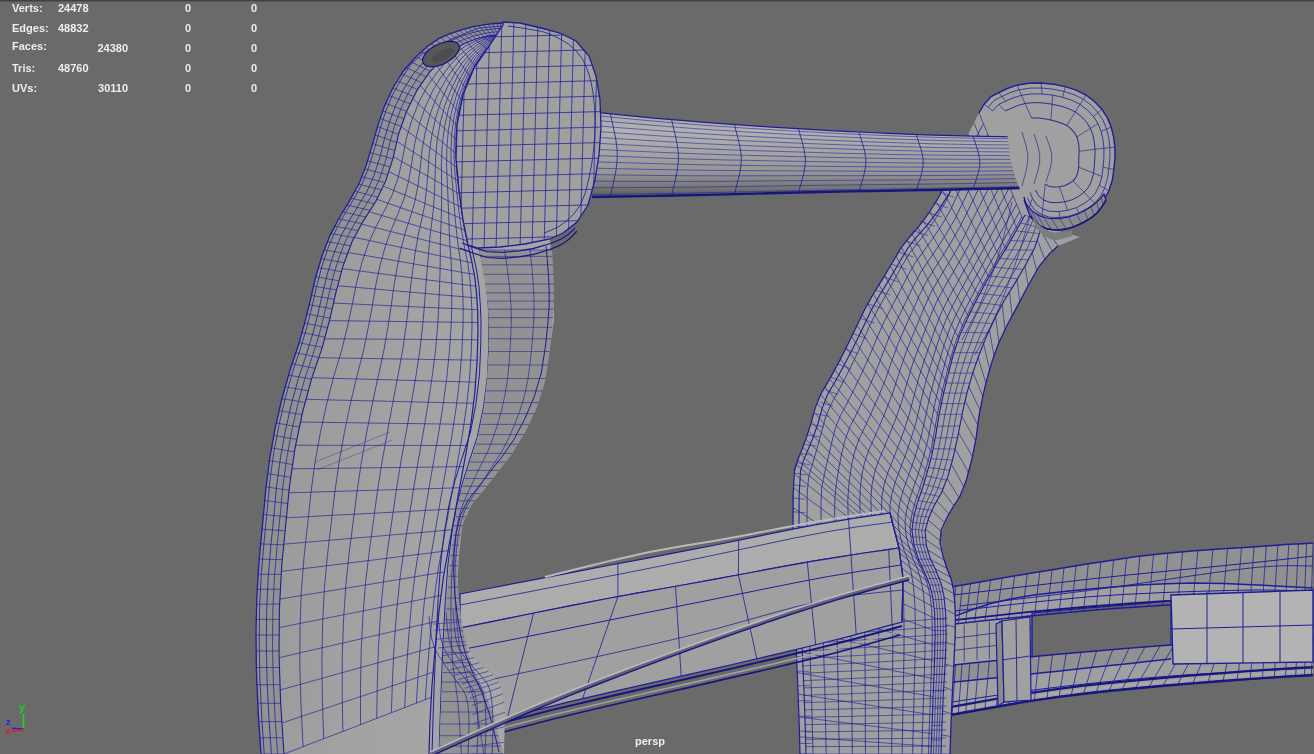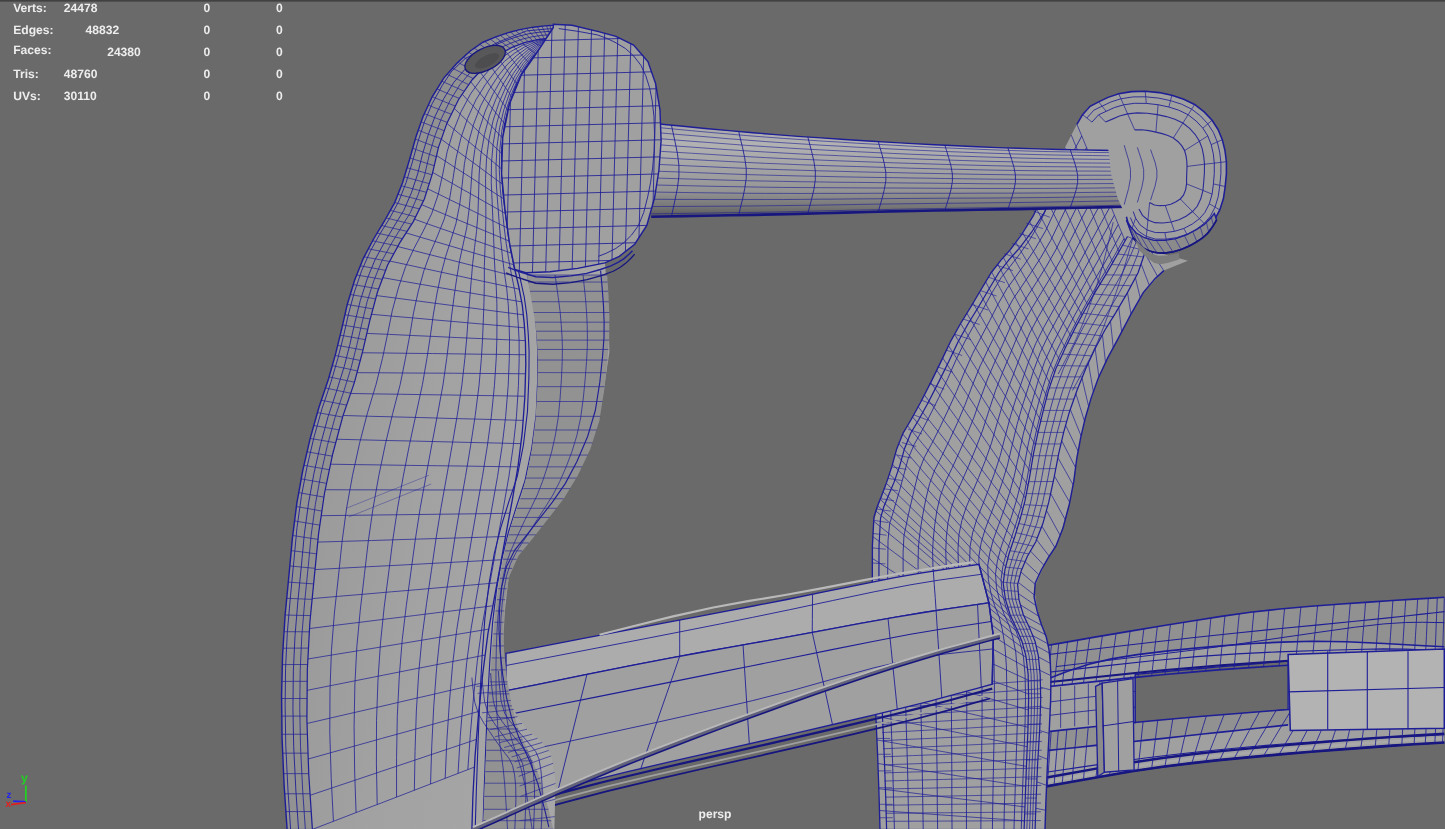--- a/index.html
+++ b/index.html
@@ -745,33 +745,33 @@
 <path d="M430.0,754.0L448.7,745.7 475.1,733.8 505.8,720.1 537.5,706.4 567.2,694.1 596.6,682.5 626.8,670.9 656.9,659.7 686.1,649.1 713.6,639.1 740.4,629.6 766.4,620.7 791.1,612.3 814.4,604.8 836.7,597.9 858.9,591.5 879.4,585.9 896.6,581.3 909.0,578.0" fill="none" stroke="#62627a" stroke-width="3.4"></path>
 <path d="M430.0,752.0L448.7,743.7 475.1,731.8 505.8,718.1 537.5,704.4 567.2,692.1 596.6,680.5 626.8,668.9 656.9,657.7 686.1,647.1 713.6,637.1 740.4,627.6 766.4,618.7 791.1,610.3 814.4,602.8 836.7,595.9 858.9,589.5 879.4,583.9 896.6,579.3 909.0,576.0" fill="none" stroke="#b8b8b8" stroke-width="1.7"></path>
 <path d="M431.0,756.0L449.7,747.7 476.1,735.8 506.9,722.1 538.6,708.4 568.1,696.1 597.4,684.5 627.4,672.9 657.2,661.7 686.1,651.1 713.6,641.1 740.4,631.6 766.3,622.7 791.1,614.3 814.4,606.8 836.7,599.9 858.9,593.5 879.4,587.9 896.6,583.3 909.0,580.0" fill="none" stroke="#16167e" stroke-width="1.4"></path>
 </svg>
 <div class="hud">
       <div style="position:absolute;left:12px;top:2px">Verts:</div>
       <div style="position:absolute;left:58px;top:2px;width:70px;text-align:left">24478</div>
       <div style="position:absolute;left:180px;top:2px;width:16px;text-align:center">0</div>
       <div style="position:absolute;left:246px;top:2px;width:16px;text-align:center">0</div>
       <div style="position:absolute;left:12px;top:22px">Edges:</div>
-      <div style="position:absolute;left:58px;top:22px;width:70px;text-align:center">48832</div>
+      <div style="position:absolute;left:58px;top:22px;width:70px;text-align:left">48832</div>
       <div style="position:absolute;left:180px;top:22px;width:16px;text-align:center">0</div>
       <div style="position:absolute;left:246px;top:22px;width:16px;text-align:center">0</div>
       <div style="position:absolute;left:12px;top:40px">Faces:</div>
       <div style="position:absolute;left:58px;top:42px;width:70px;text-align:right">24380</div>
       <div style="position:absolute;left:180px;top:42px;width:16px;text-align:center">0</div>
       <div style="position:absolute;left:246px;top:42px;width:16px;text-align:center">0</div>
       <div style="position:absolute;left:12px;top:62px">Tris:</div>
       <div style="position:absolute;left:58px;top:62px;width:70px;">48760</div>
       <div style="position:absolute;left:180px;top:62px;width:16px;text-align:center">0</div>
       <div style="position:absolute;left:246px;top:62px;width:16px;text-align:center">0</div>
       <div style="position:absolute;left:12px;top:82px">UVs:</div>
-      <div style="position:absolute;left:58px;top:82px;width:70px;text-align:left">30110</div>
+      <div style="position:absolute;left:58px;top:82px;width:70px;text-align:right">30110</div>
       <div style="position:absolute;left:180px;top:82px;width:16px;text-align:center">0</div>
       <div style="position:absolute;left:246px;top:82px;width:16px;text-align:center">0</div>
     </div>
 <div style="position:absolute;left:650px;top:735px;transform:translateX(-50%);font:bold 11px 'Liberation Sans',sans-serif;color:#ededed">persp</div>
 <svg style="position:absolute;left:0px;top:695px" width="40" height="45" viewBox="0 0 40 45">
 <text x="19" y="16" font-family="Liberation Sans,sans-serif" font-size="11" font-weight="bold" fill="#21d321">y</text>
 <path d="M23.5,19 L23.5,34" stroke="#21d321" stroke-width="1.6" fill="none"></path>
 <path d="M23.5,34 L12,33.2" stroke="#2222ee" stroke-width="1.6" fill="none"></path>
 <path d="M23.5,34.6 L10,36.5" stroke="#e02020" stroke-width="1.6" fill="none"></path>
 <text x="6" y="30" font-family="Liberation Sans,sans-serif" font-size="9" font-weight="bold" fill="#2222ee">z</text>

